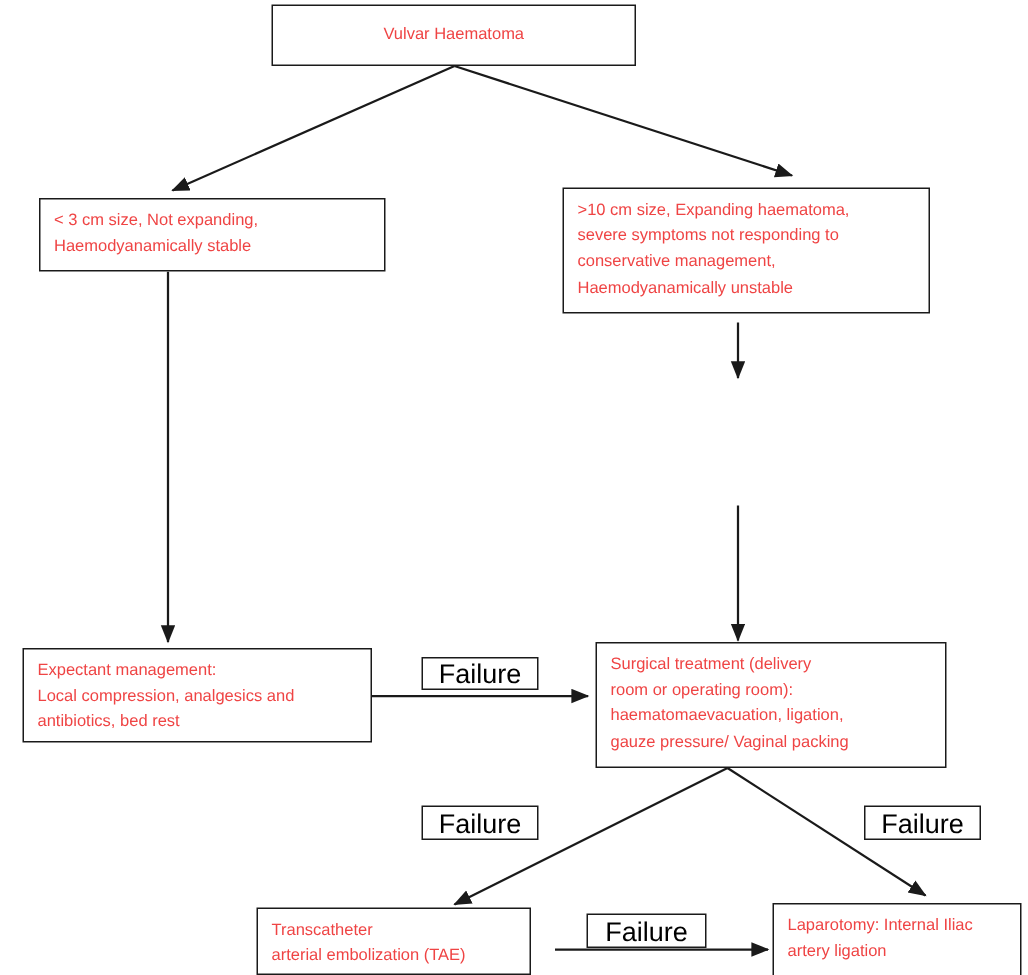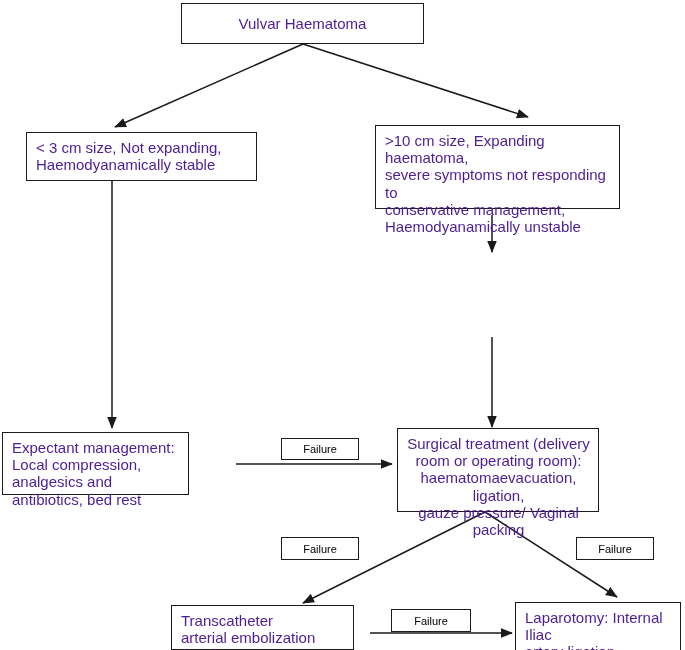--- a/index.html
+++ b/index.html
@@ -16,40 +16,40 @@
     width: 685px;
     height: 650px;
     background: #ffffff;
     overflow: hidden;
   }
   .node {
     position: absolute;
     box-sizing: border-box;
     border: 1.6px solid #1a1a1a;
     background: #ffffff;
-    font-size: 15px;
+    font-size: 11px;
     line-height: 17.2px;
-    color: #4c1d95;
+    color: #ef4444;
     padding: 6px 8px 6px 9px;
     white-space: pre-line;
     z-index: 3;
   }
   .node.center {
     text-align: center;
     display: flex;
     align-items: center;
     justify-content: center;
     padding: 0;
   }
   .label-box {
     position: absolute;
     box-sizing: border-box;
     border: 1.6px solid #1a1a1a;
     background: #ffffff;
-    font-size: 11px;
+    font-size: 18px;
     line-height: 14px;
     color: #000000;
     display: flex;
     align-items: center;
     justify-content: center;
     z-index: 4;
   }
   svg.edges {
     position: absolute;
     left: 0;
@@ -95,25 +95,25 @@
 
   <div class="node" style="left:2px; top:132px; width:231px; height:49px;margin-left:24px;">&lt; 3 cm size, Not expanding,
 Haemodyanamically stable</div>
 
   <div class="node" style="left:375px; top:125px; width:245px; height:84px;">&gt;10 cm size, Expanding haematoma,
 severe symptoms not responding to
 conservative management,
 Haemodyanamically unstable</div>
 
 
-  <div class="node" style="left:2px; top:432px; width:187px; height:63px;">Expectant management:
+  <div class="node" style="left:15px; top:432px; width:233px; height:63px;">Expectant management:
 Local compression, analgesics and
 antibiotics, bed rest</div>
 
-  <div class="node" style="left:397px; top:428px; width:202px; height:84px;text-align:center;">Surgical treatment (delivery
+  <div class="node" style="left:397px; top:428px; width:234px; height:84px;">Surgical treatment (delivery
 room or operating room):
 haematomaevacuation, ligation,
 gauze pressure/ Vaginal packing</div>
 
   <div class="node" style="left:171px; top:605px; width:183px; height:45px;">Transcatheter
 arterial embolization (TAE)</div>
 
   <div class="node" style="left:515px; top:602px; width:166px; height:56px;">Laparotomy: Internal Iliac
 artery ligation</div>
 

